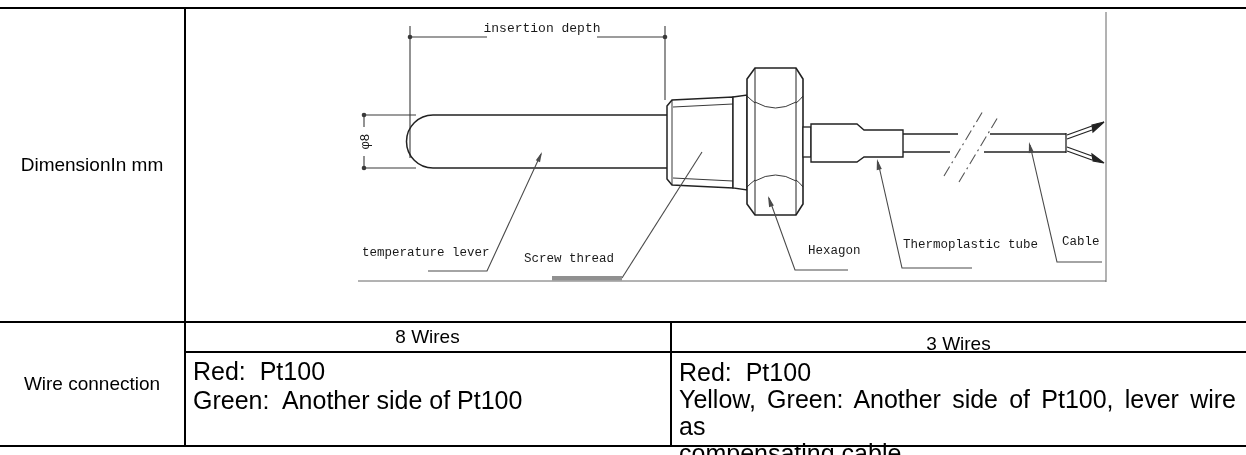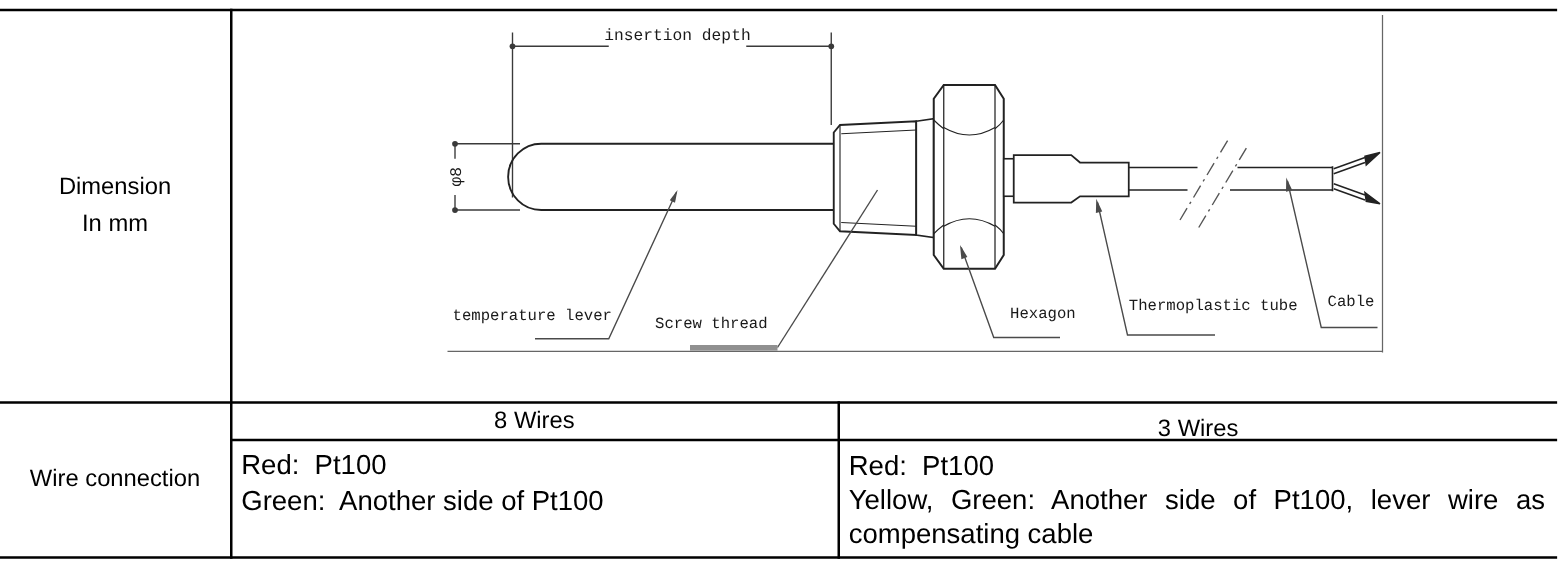--- a/index.html
+++ b/index.html
@@ -1,25 +1,25 @@
 <!DOCTYPE html>
 <html><head>
 <meta charset="utf-8">
 <style>
   html,body{margin:0;padding:0;background:#fff;}
   .page{position:relative;width:1246px;height:455px;background:#fff;overflow:hidden;
         font-family:"Liberation Sans",sans-serif;color:#000;}
   .hline,.vline{position:absolute;background:#000;}
   .cell{position:absolute;display:flex;align-items:center;justify-content:center;
         text-align:center;font-size:19px;}
-  .dim-label{left:0;top:8px;width:184px;height:313px;flex-direction:column;line-height:30px;}
+  .dim-label{left:0;top:8px;width:184px;height:313px;flex-direction:row;line-height:30px;}
   .wire-label{left:0;top:322px;width:184px;height:123px;}
   .hdr2{left:185px;top:322px;width:485px;height:29px;}
   .hdr3{left:671px;top:322px;width:575px;height:43px;}
-  .cellbody{position:absolute;font-size:22px;}
+  .cellbody{position:absolute;font-size:25px;}
   .cell2{left:193px;top:352px;width:470px;line-height:29px;padding-top:5px;}
   .cell3{left:679px;top:352px;width:557px;line-height:27px;padding-top:7px;}
   .pre{white-space:pre-wrap;}
   .just{text-align:justify;text-align-last:justify;}
   .indent{}
   svg text{font-family:"Liberation Mono","DejaVu Sans Mono",monospace;font-size:12.5px;fill:#1a1a1a;}
   svg .big{font-size:13px;}
 </style>
 </head>
 <body>

